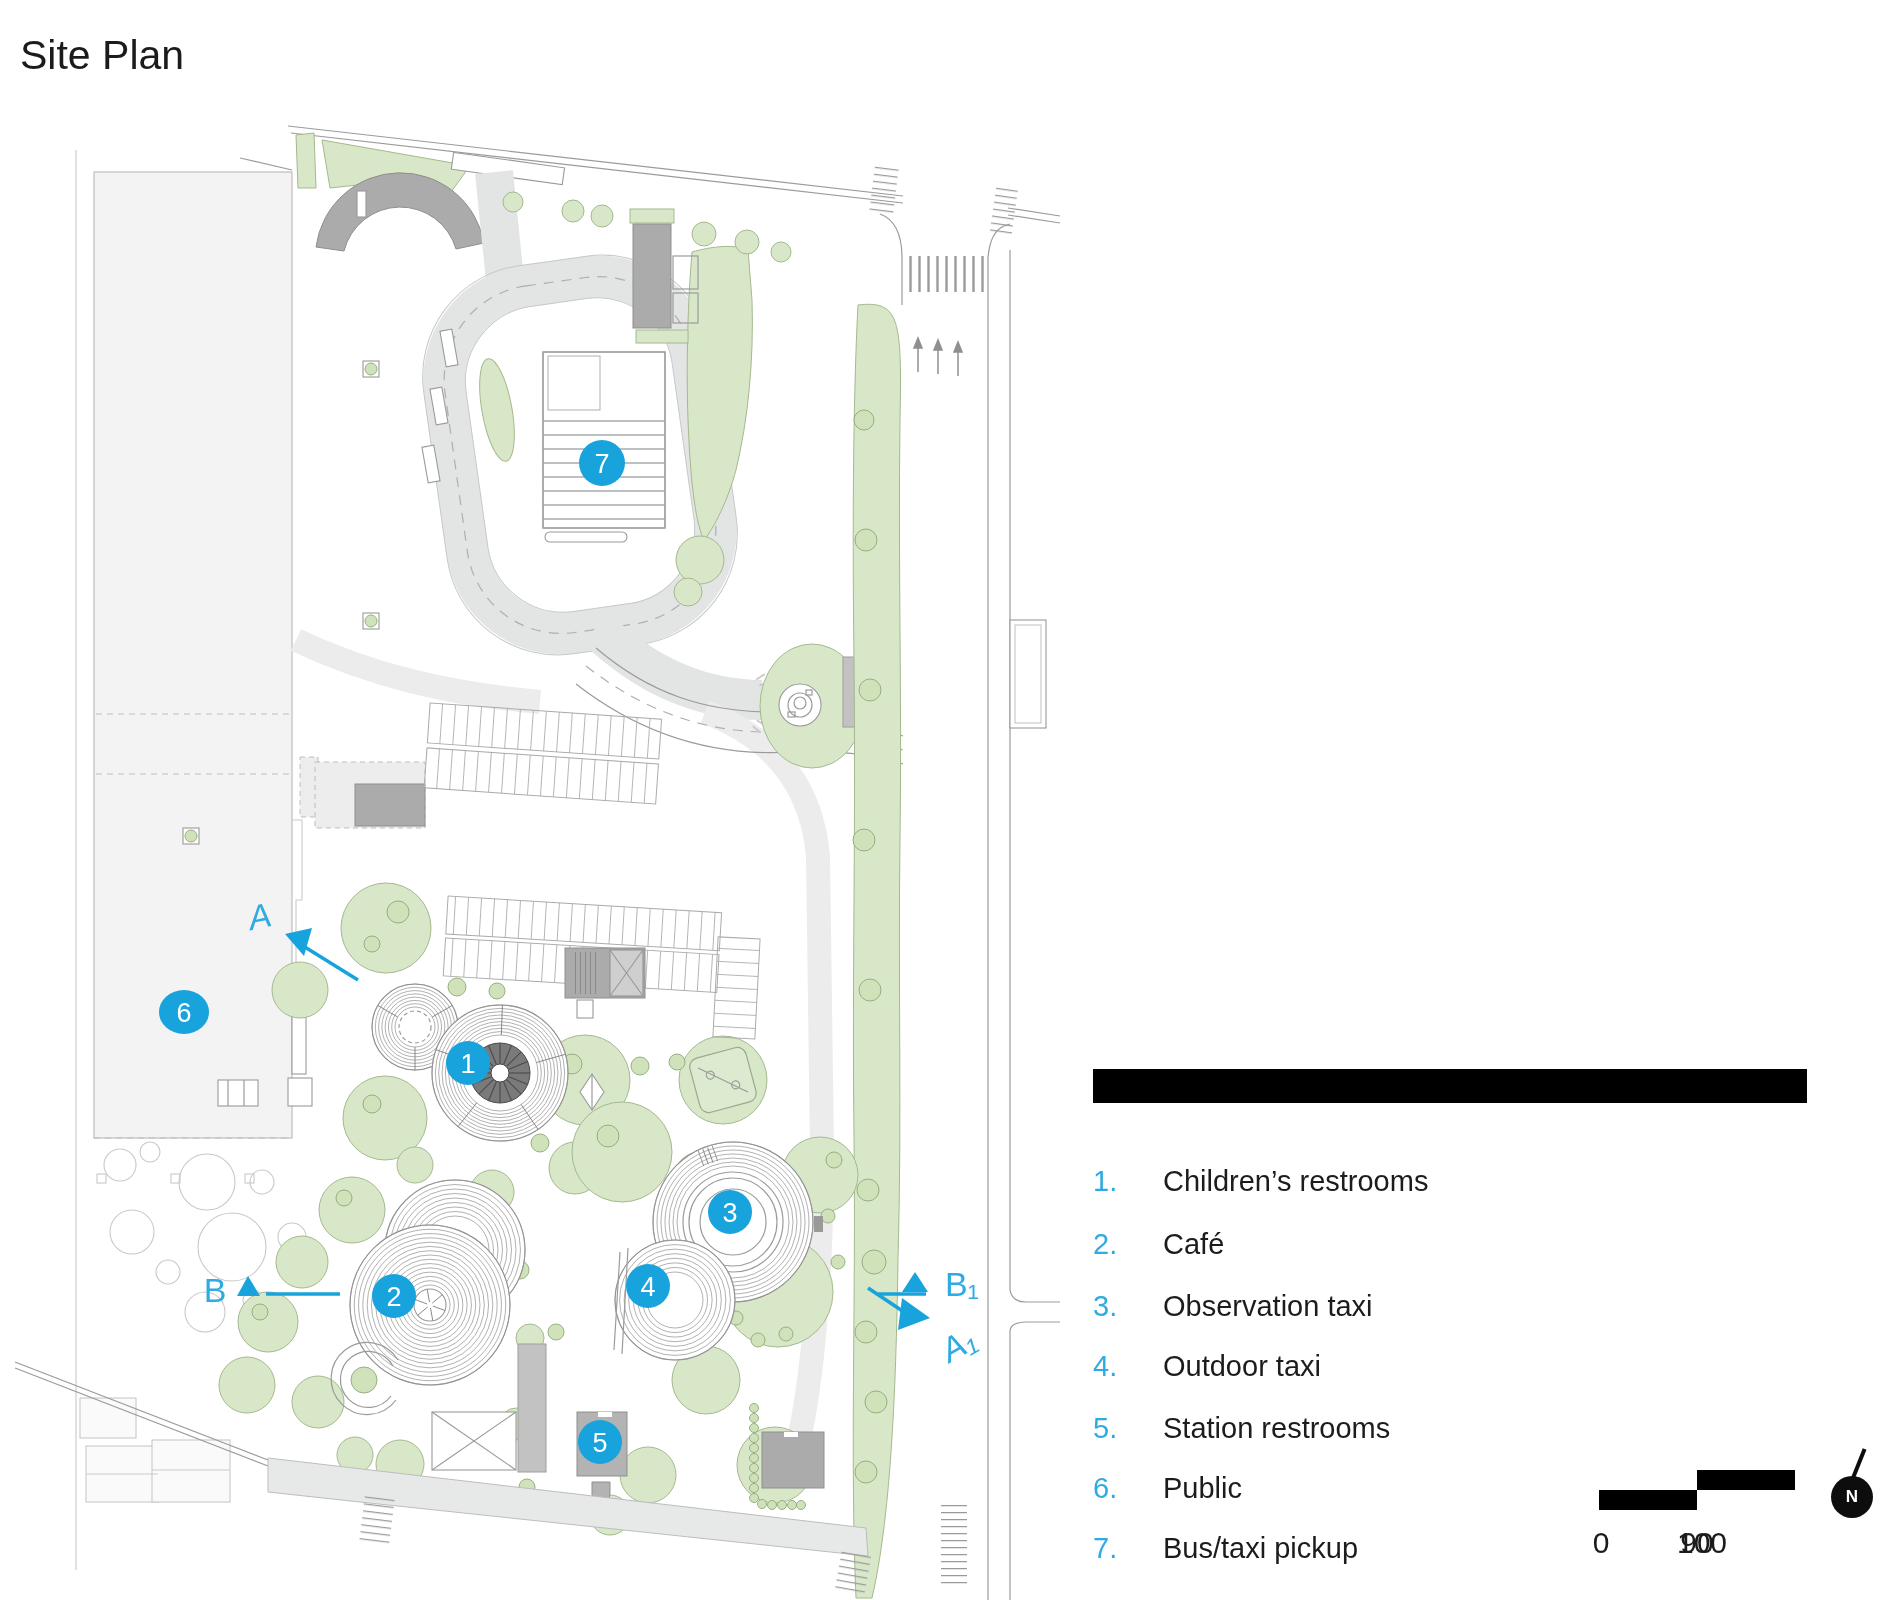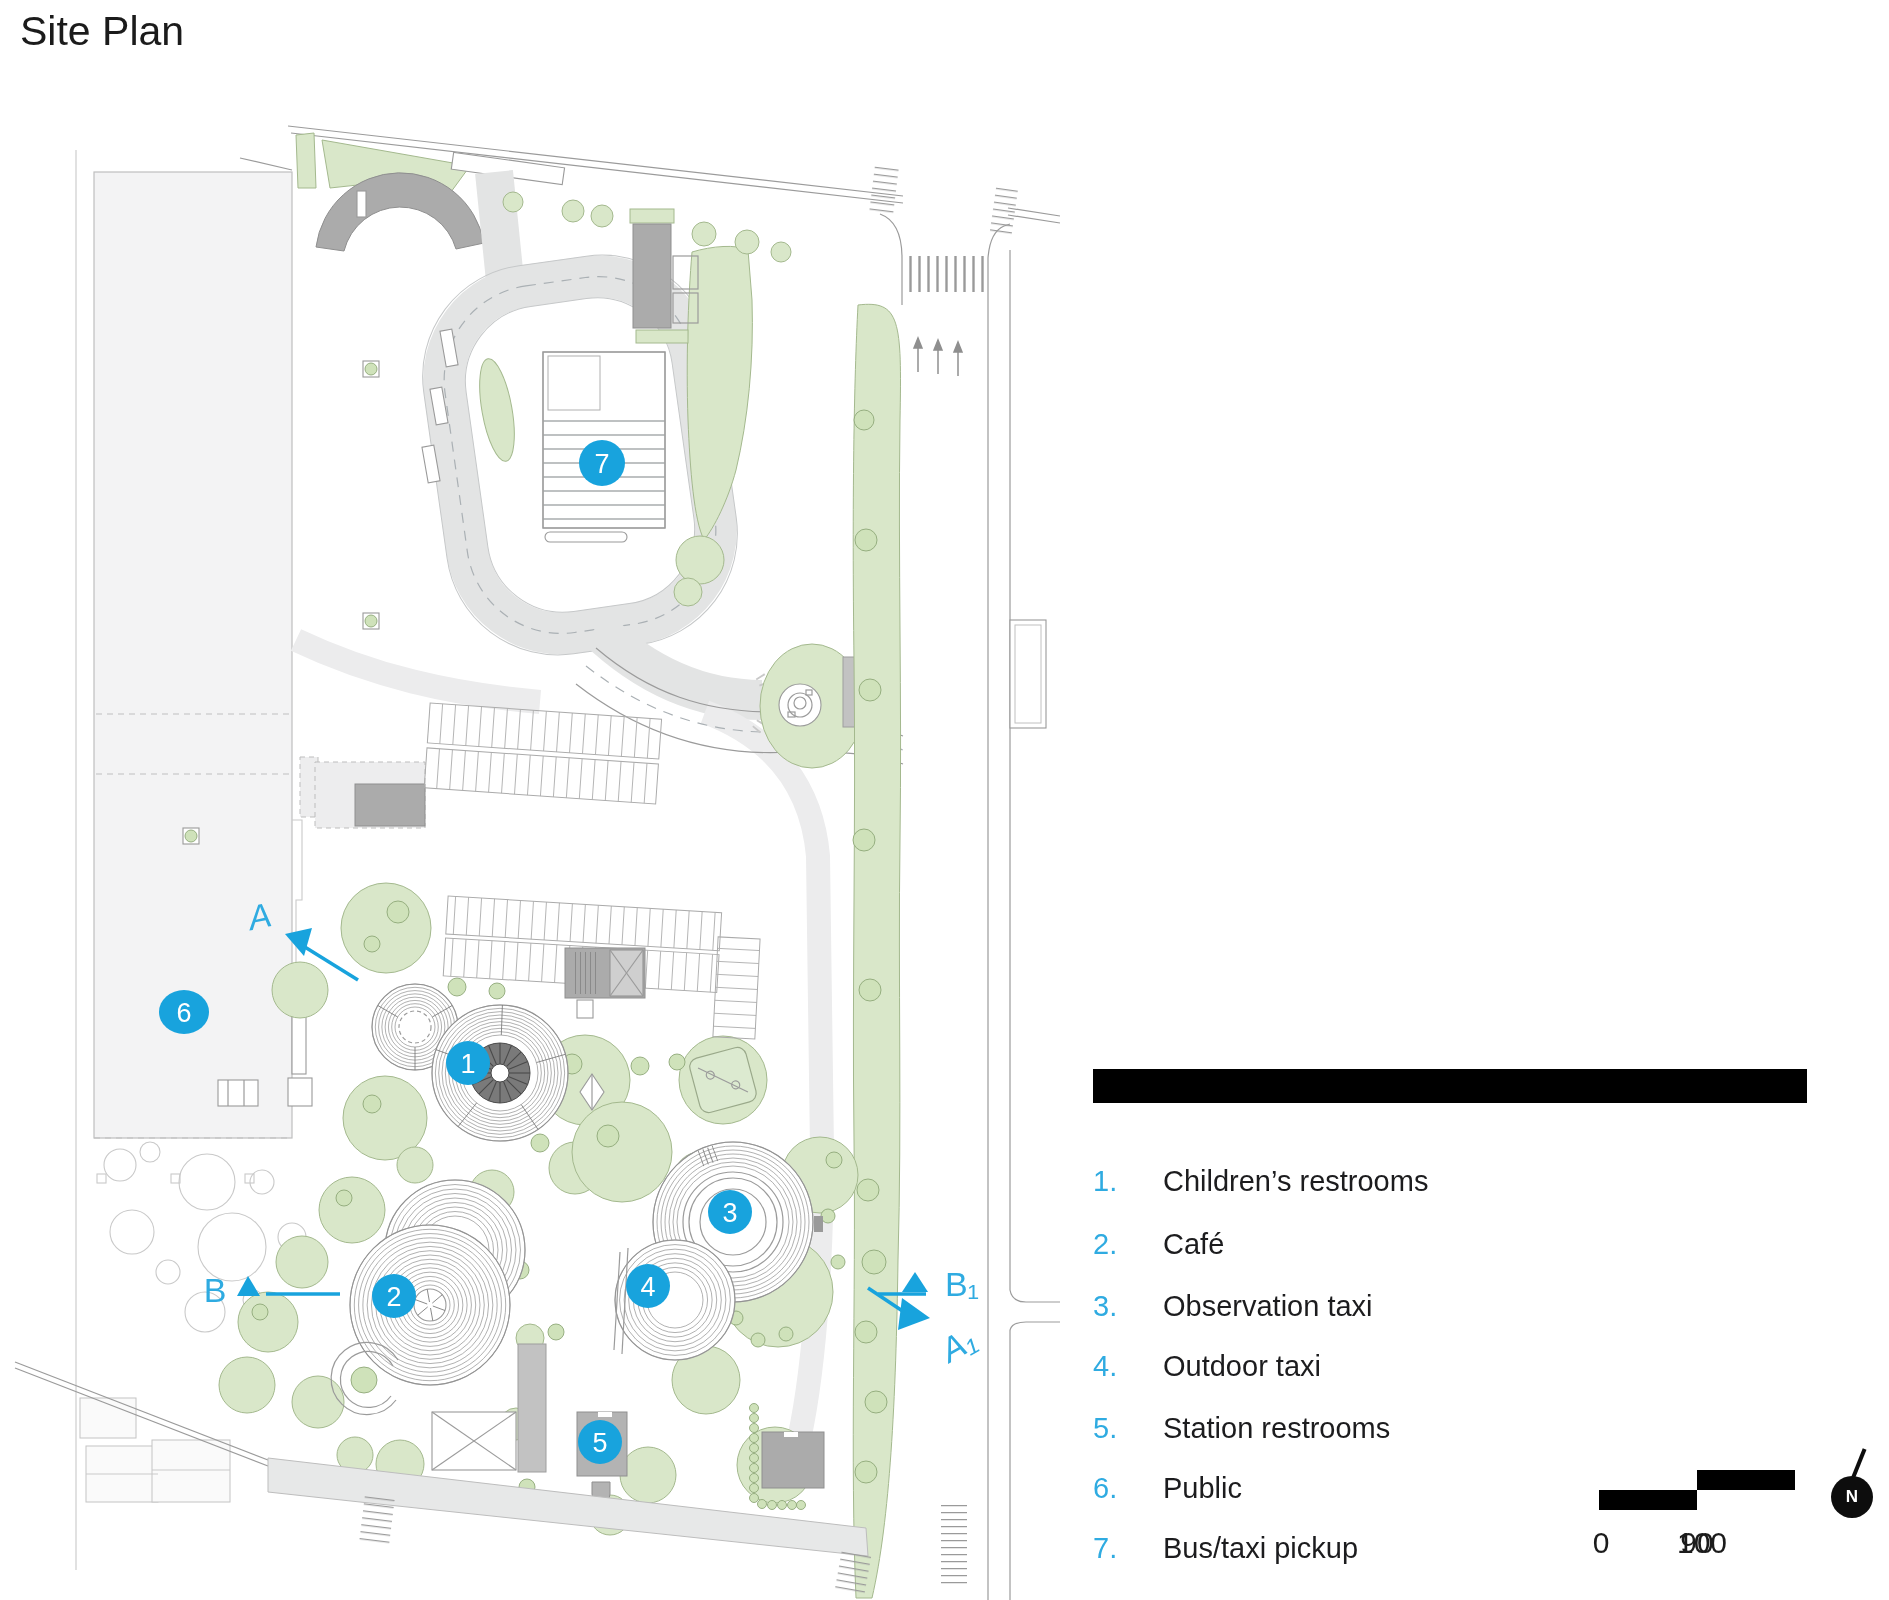--- a/index.html
+++ b/index.html
@@ -27,21 +27,21 @@
   .walkband{fill:none;stroke:#ececed;stroke-width:24;}
   .blue{fill:none;stroke:#18a3dd;stroke-width:3.5;}
   .bluefill{fill:#18a3dd;stroke:none;}
   .marker{fill:#18a3dd;}
   .marker-num{fill:#fff;font-size:27px;text-anchor:middle;}
   .sec-label{fill:#2fabe1;font-size:34px;}
   .station{fill:#f3f3f4;stroke:#bfbfbf;stroke-width:1.2;}
   .plaza{fill:#ededee;stroke:#bdbdbd;stroke-width:1;stroke-dasharray:5 4;}
 
   
-  .page-title{position:absolute;left:20px;top:8px;font-size:41px;color:#1b1b1b;}
+  .page-title{position:absolute;left:20px;top:32px;font-size:41px;color:#1b1b1b;}
   .legend-bar{position:absolute;left:1093px;top:1069px;width:714px;height:34px;background:#000;}
   .lrow{position:absolute;left:1093px;display:flex;align-items:center;height:42px;font-size:29px;color:#1c1c1e;}
   .lnum{width:70px;color:#2fabe1;}
   .sbar{position:absolute;background:#000;}
   .slab{position:absolute;top:1526px;font-size:30px;color:#1b1b1b;text-align:center;}
   .north{position:absolute;left:1831px;top:1476px;width:42px;height:42px;border-radius:50%;background:#0d0d0d;
          display:flex;align-items:center;justify-content:center;color:#fff;font-size:17px;font-weight:bold;}
   .needle{position:absolute;left:1857px;top:1448px;width:4px;height:30px;background:#0d0d0d;transform:rotate(22deg);}
 </style>
 </head>

